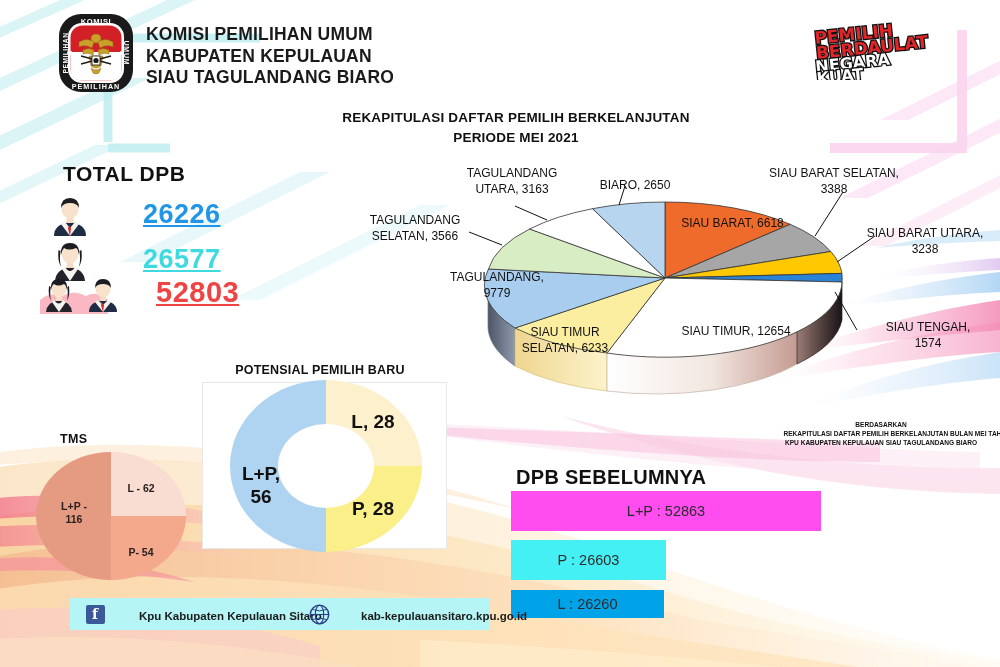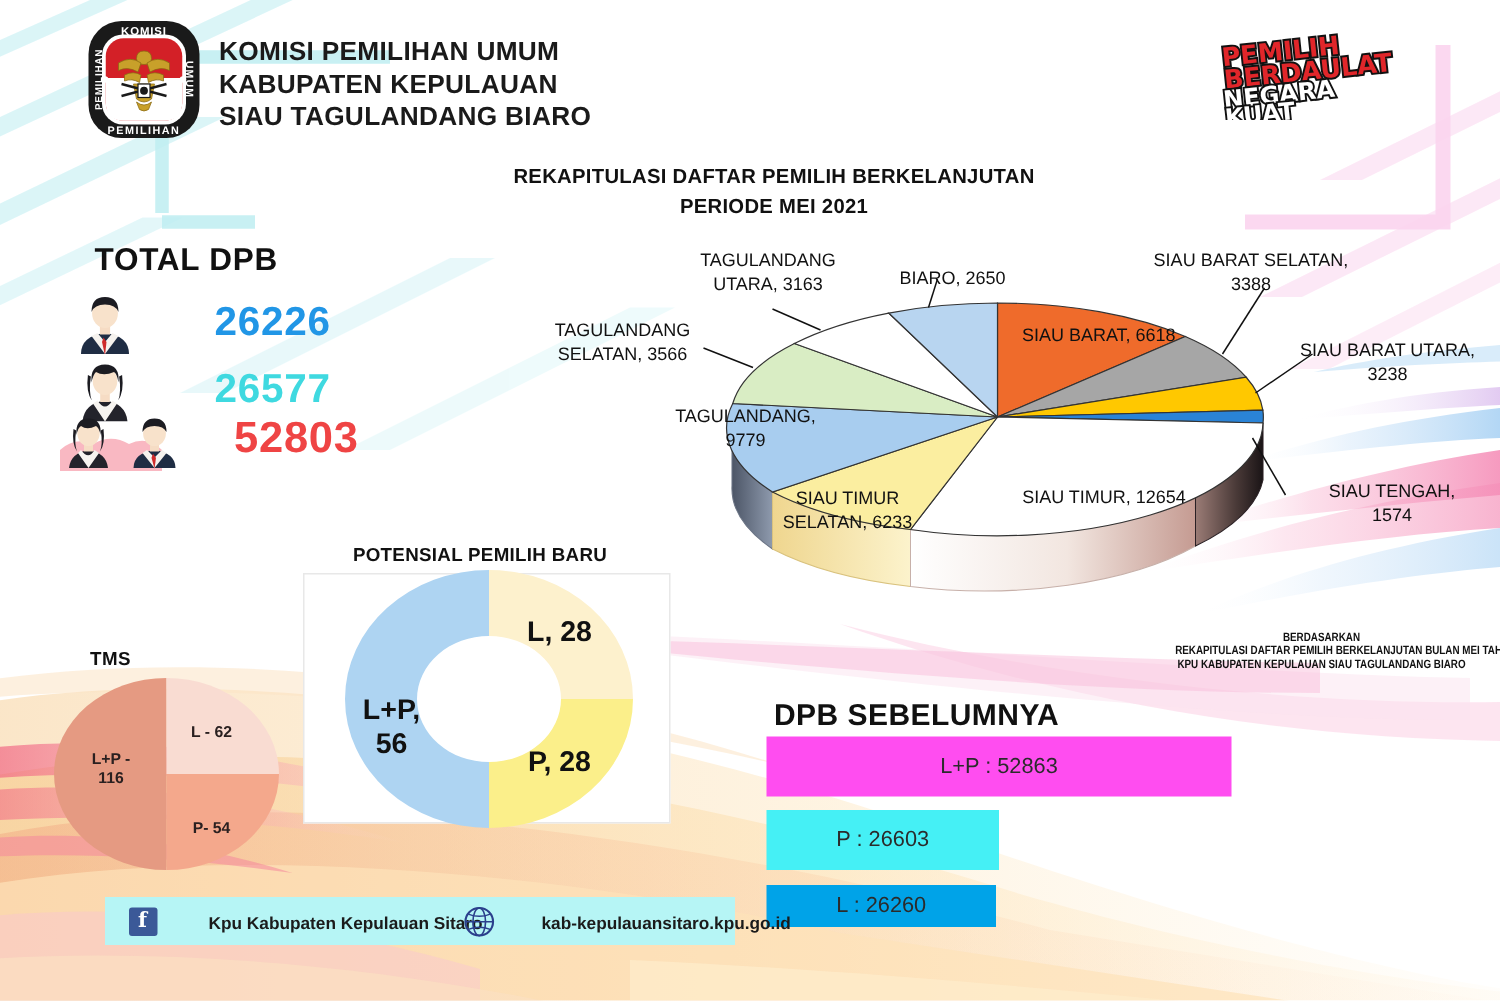--- a/index.html
+++ b/index.html
@@ -20,21 +20,21 @@
 
   .pemilih-logo{position:absolute;left:812px;top:18px;width:125px;height:62px;}
 
   
   .chart-title{position:absolute;left:330px;top:108px;width:372px;text-align:center;}
   .chart-title div{font-size:13.5px;font-weight:bold;color:#111;line-height:1.45;letter-spacing:.2px;}
 
   
   .dpb-head{position:absolute;left:63px;top:162px;font-size:21px;font-weight:bold;color:#111;letter-spacing:.5px;}
   .dpb-row{position:absolute;display:flex;align-items:center;}
-  .dpb-num{font-size:27px;font-weight:bold;letter-spacing:.5px;}
+  .dpb-num{font-size:27px;font-weight:bold;letter-spacing:.5px;text-decoration:underline;}
   .avatar{position:relative;display:block;}
   .lbl{position:absolute;font-size:12px;font-weight:normal;color:#111;line-height:1.3;white-space:nowrap;}
   .lbl.c{text-align:center;}
 
   
   .donut-title{position:absolute;left:195px;top:363px;width:250px;text-align:center;
                font-size:12.5px;font-weight:bold;color:#111;letter-spacing:.2px;}
   .donut-box{position:absolute;left:202px;top:382px;width:243px;height:165px;
              background:#fff;border:1px solid #e8e8e8;}
   .donut-lbl{position:absolute;font-size:19px;font-weight:bold;color:#111;line-height:1.2;text-align:center;}

